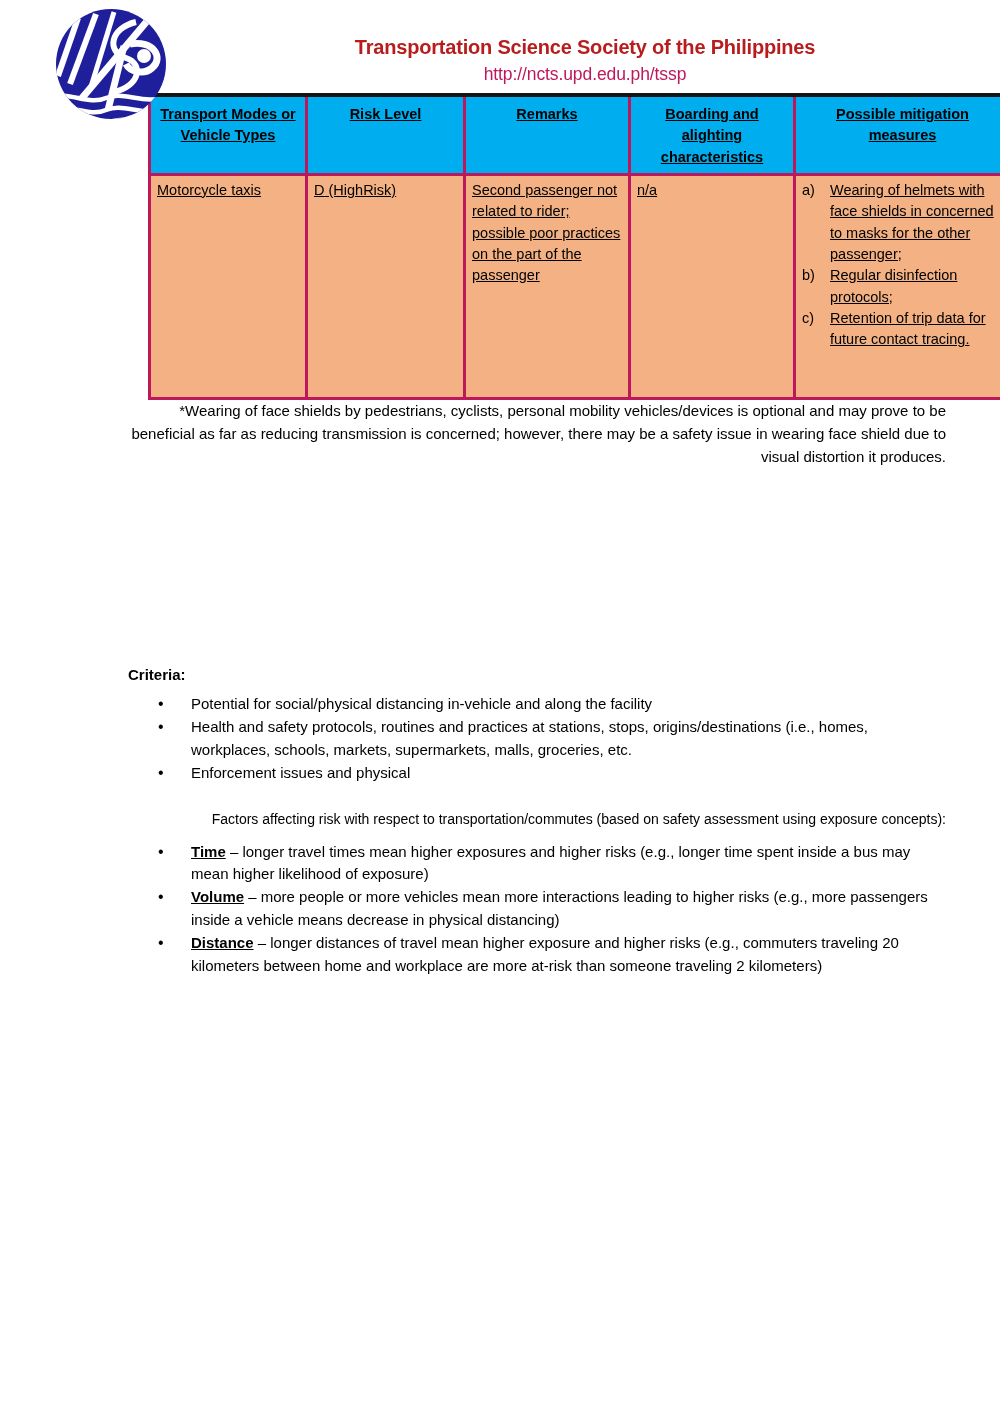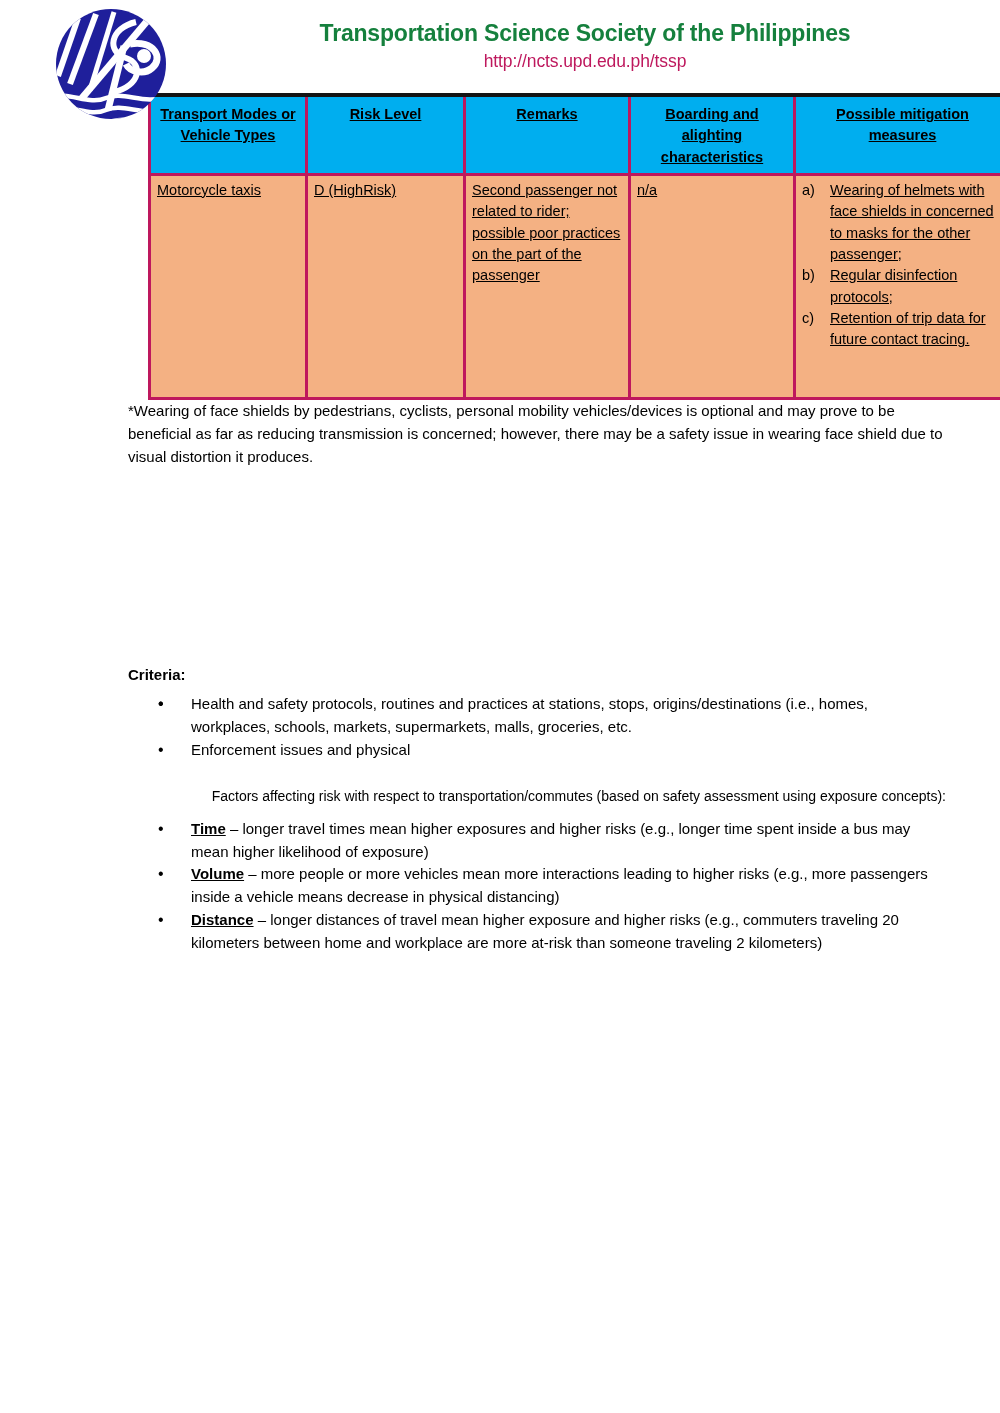--- a/index.html
+++ b/index.html
@@ -34,26 +34,27 @@
 
   .header-text {
     position: absolute;
     left: 190px;
     top: 20px;
     right: 20px;
     text-align: center;
   }
 
   .org-title {
-    font-size: 23px;
+    font-size: 20px;
     font-weight: bold;
     letter-spacing: -0.2px;
     line-height: 1.18;
-    color: #15803d;
+    color: #b91c1c;
     white-space: nowrap;
+    margin-top: 16px;
   }
 
   .org-url {
     font-size: 17.5px;
     font-weight: normal;
     margin-top: 4px;
     color: #be185d;
     letter-spacing: -0.1px;
   }
 
@@ -129,21 +130,21 @@
     position: absolute;
     left: 128px;
     top: 400px;
     width: 818px;
   }
 
   .footnote {
     font-size: 15px;
     line-height: 1.52;
     margin: 0;
-    text-align: left;
+    text-align: right;
   }
 
   .spacer-a { height: 198px; }
 
   .criteria-head {
     font-size: 15px;
     font-weight: bold;
     margin: 0 0 10px 0;
   }
 
@@ -265,20 +266,21 @@
 
   <p class="footnote">*Wearing of face shields by pedestrians, cyclists, personal mobility vehicles/devices is optional and may prove to be beneficial as far as reducing transmission is concerned; however, there may be a safety issue in wearing face shield due to visual distortion it produces.</p>
 
   <div class="spacer-a"></div>
 
   <div class="criteria-head">Criteria:</div>
 
   <ul class="bullets">
     <li>
       <span class="dot">•</span>
+      <span>Potential for social/physical distancing in-vehicle and along the facility</span>
     </li>
     <li>
       <span class="dot">•</span>
       <span>Health and safety protocols, routines and practices at stations, stops, origins/destinations (i.e., homes, workplaces, schools, markets, supermarkets, malls, groceries, etc.</span>
     </li>
     <li>
       <span class="dot">•</span>
       <span>Enforcement issues and physical</span>
     </li>
   </ul>

